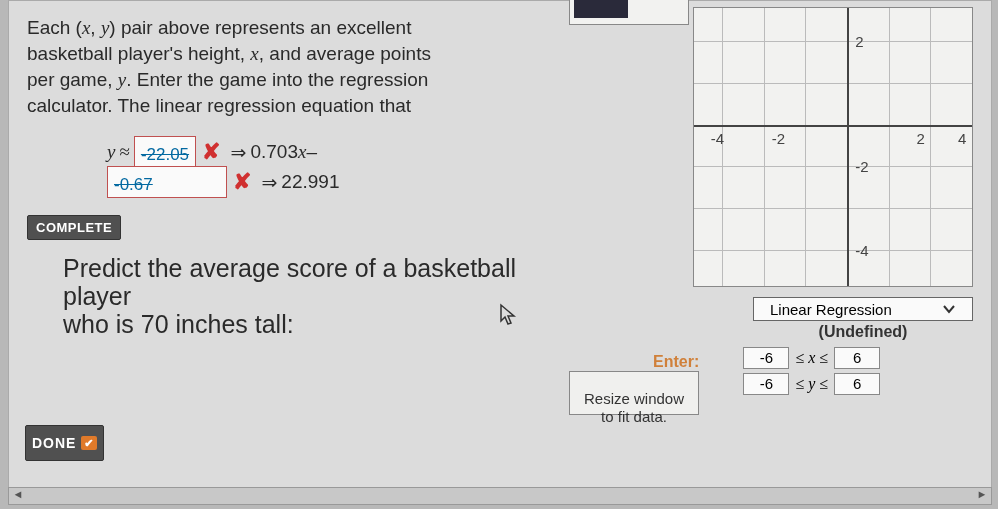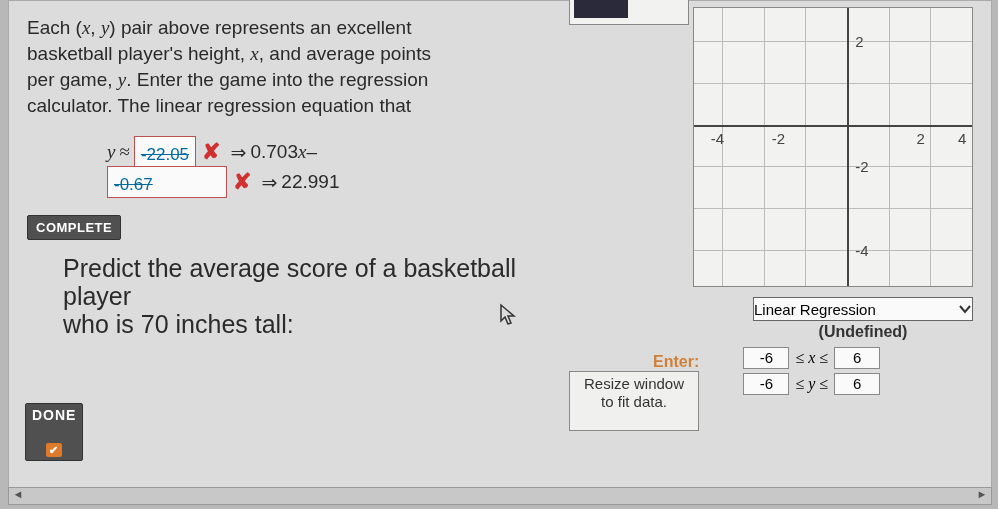--- a/index.html
+++ b/index.html
@@ -99,28 +99,27 @@
     border: 1px solid #888;
   }
   .done-badge {
     position: absolute;
     left: 16px;
     bottom: 28px;
     background: #505050;
     color: #fff;
     font-size: 14px;
     font-weight: bold;
-    padding: 3px 6px;
+    padding: 9px 6px;
     border-radius: 2px;
     letter-spacing: 1px;
     border: 1px solid #333;
     display: flex;
     align-items: center;
-    gap: 20px;
-    flex-direction: column;
+    gap: 5px;
   }
   .done-check {
     background: #e07a2a;
     color: #fff;
     width: 16px; height: 14px;
     font-size: 11px;
     text-align: center;
     border-radius: 2px;
     line-height: 14px;
   }
@@ -149,21 +148,21 @@
   
   .reg-select {
     position: absolute;
     right: 0;
     top: 282px;
     width: 220px;
     height: 24px;
     background: #fafafa;
     border: 1px solid #666;
     font-size: 15px;
-    padding: 1px 0;
+    padding: 1px 16px;
     display: flex;
     justify-content: space-between;
     align-items: center;
     margin-left: 24px;
   }
   .reg-sub {
     position: absolute;
     right: 0;
     top: 308px;
     width: 220px;
@@ -203,26 +202,26 @@
   }
   .win-row .rng {
     font-family: 'Times New Roman', serif;
     margin-right: 6px;
   }
   .resize-btn {
     position: absolute;
     left: 560px;
     top: 370px;
     width: 130px;
-    height: 60px;
+    height: 44px;
     background: #f0f0ee;
     border: 1px solid #888;
     font-size: 15px;
     text-align: center;
-    padding: 3px 4px;
+    padding: 18px 4px;
     line-height: 18px;
     color: #333;
   }
   .top-tab {
     position: absolute;
     left: 560px;
     top: -6px;
     width: 120px;
     height: 30px;
     background: #f2f2f0;

